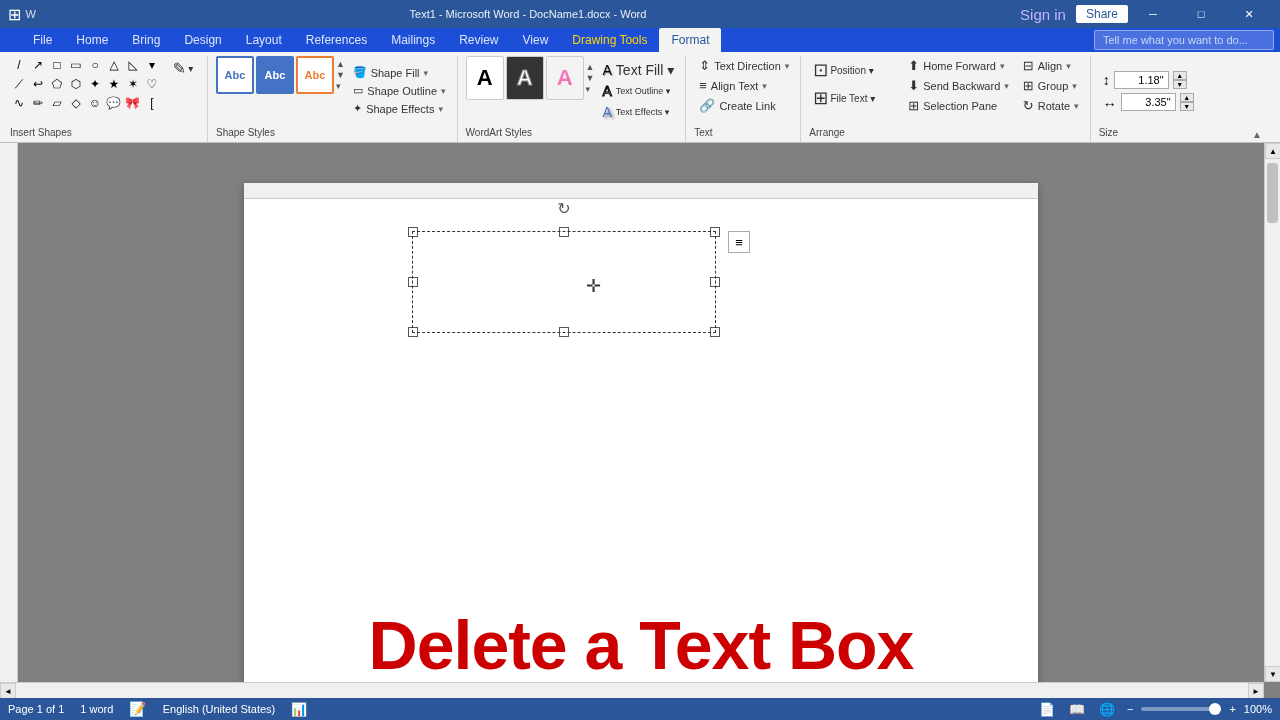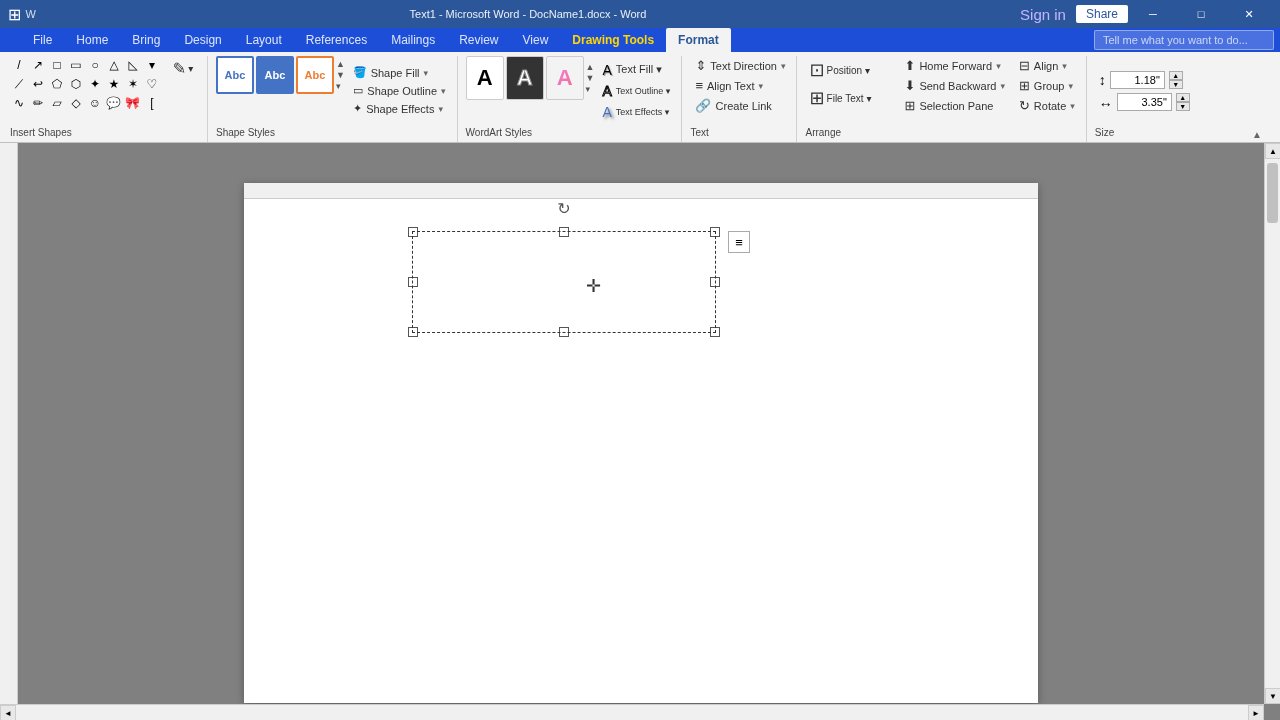--- a/index.html
+++ b/index.html
@@ -340,21 +340,21 @@
       padding-left: 21px;
     }
     .tab-item {
       padding: 5px 12px;
       color: rgba(255,255,255,0.85);
       font-size: 12px;
       cursor: pointer;
       border-radius: 2px 2px 0 0;
     }
     .tab-item.active { background: #f3f3f3; color: #2b579a; }
-    .tab-item.context { color: #ffd700; font-weight: bold; }
+    .tab-item.context { color: #ffd700; }
     .tab-item.context.active { color: #2b579a; }
   </style>
 </head>
 <body>
 
 <div style="display:flex; flex-direction:column; height:720px; width:1280px;">
 
   <div class="title-bar">
     <div style="display:flex; align-items:center; gap:4px; margin-right:8px;">
       <span style="font-size:16px;">⊞</span>
@@ -475,21 +475,21 @@
             <div class="wordart-sample" style="background:linear-gradient(135deg,#f093fb,#f5576c); -webkit-background-clip:text; -webkit-text-fill-color:transparent;">A</div>
             <div style="display:flex; flex-direction:column; gap:1px;">
               <span style="font-size:9px; cursor:pointer; color:#555;">▲</span>
               <span style="font-size:9px; cursor:pointer; color:#555;">▼</span>
               <span style="font-size:9px; cursor:pointer; color:#555;">▾</span>
             </div>
           </div>
           <div style="display:flex; flex-direction:column; gap:1px; justify-content:center; height:100%;">
             <div class="ribbon-small-btn">
               <span style="font-size:14px; color:#000; text-shadow: 1px 1px 1px #888;">A</span>
-              <span style="font-size:11px;">Text Fill ▾</span>
+              <span style="font-size:14px;">Text Fill ▾</span>
             </div>
             <div class="ribbon-small-btn">
               <span style="font-size:14px; -webkit-text-stroke:1px black; color:transparent;">A</span>
               <span style="font-size:9px;">Text Outline ▾</span>
             </div>
             <div class="ribbon-small-btn">
               <span style="font-size:14px; color:#4472c4; text-shadow:2px 2px 3px rgba(0,0,0,0.5);">A</span>
               <span style="font-size:9px;">Text Effects ▾</span>
             </div>
           </div>
@@ -618,31 +618,50 @@
 
               <div style="position:absolute; top:8px; left:8px; right:8px; bottom:8px; border:1px dashed #333; pointer-events:none;"></div>
 
 
               <div class="layout-icon">≡</div>
 
               <div style="position:absolute; top:52px; left:182px; font-size:18px; color:#333; pointer-events:none;">✛</div>
             </div>
           </div>
 
+          <div style="position:absolute; bottom:20px; left:0; right:0; text-align:center; font-size:68px; font-weight:900; color:#cc0000; font-family:Arial,sans-serif; letter-spacing:-1px; padding:0 10px; line-height:1.1;">Delete a Text Box</div>
 
         </div>
       </div>
     </div>
 
     <div class="scrollbar-v">
       <div class="scroll-btn" style="position:absolute; top:0;">▲</div>
       <div class="scroll-thumb-v"></div>
       <div class="scroll-btn" style="position:absolute; bottom:0;">▼</div>
     </div>
 
     <div class="scrollbar-h">
       <div class="scroll-btn" style="position:absolute; left:0;">◄</div>
       <div class="scroll-btn" style="position:absolute; right:0;">►</div>
     </div>
   </div>
 
+  <div class="status-bar">
+    <span>Page 1 of 1</span>
+    <span>1 word</span>
+    <span style="font-size:14px;">📝</span>
+    <span>English (United States)</span>
+    <span style="font-size:13px;">📊</span>
+    <div class="status-right">
+      <span class="view-btn">📄</span>
+      <span class="view-btn">📖</span>
+      <span class="view-btn">🌐</span>
+      <span style="font-size:11px; color:white;">−</span>
+      <div class="zoom-slider">
+        <div class="zoom-slider-thumb"></div>
+      </div>
+      <span style="font-size:11px; color:white;">+</span>
+      <span style="font-size:11px;">100%</span>
+    </div>
+  </div>
 
 </div>
 
 </body></html>

